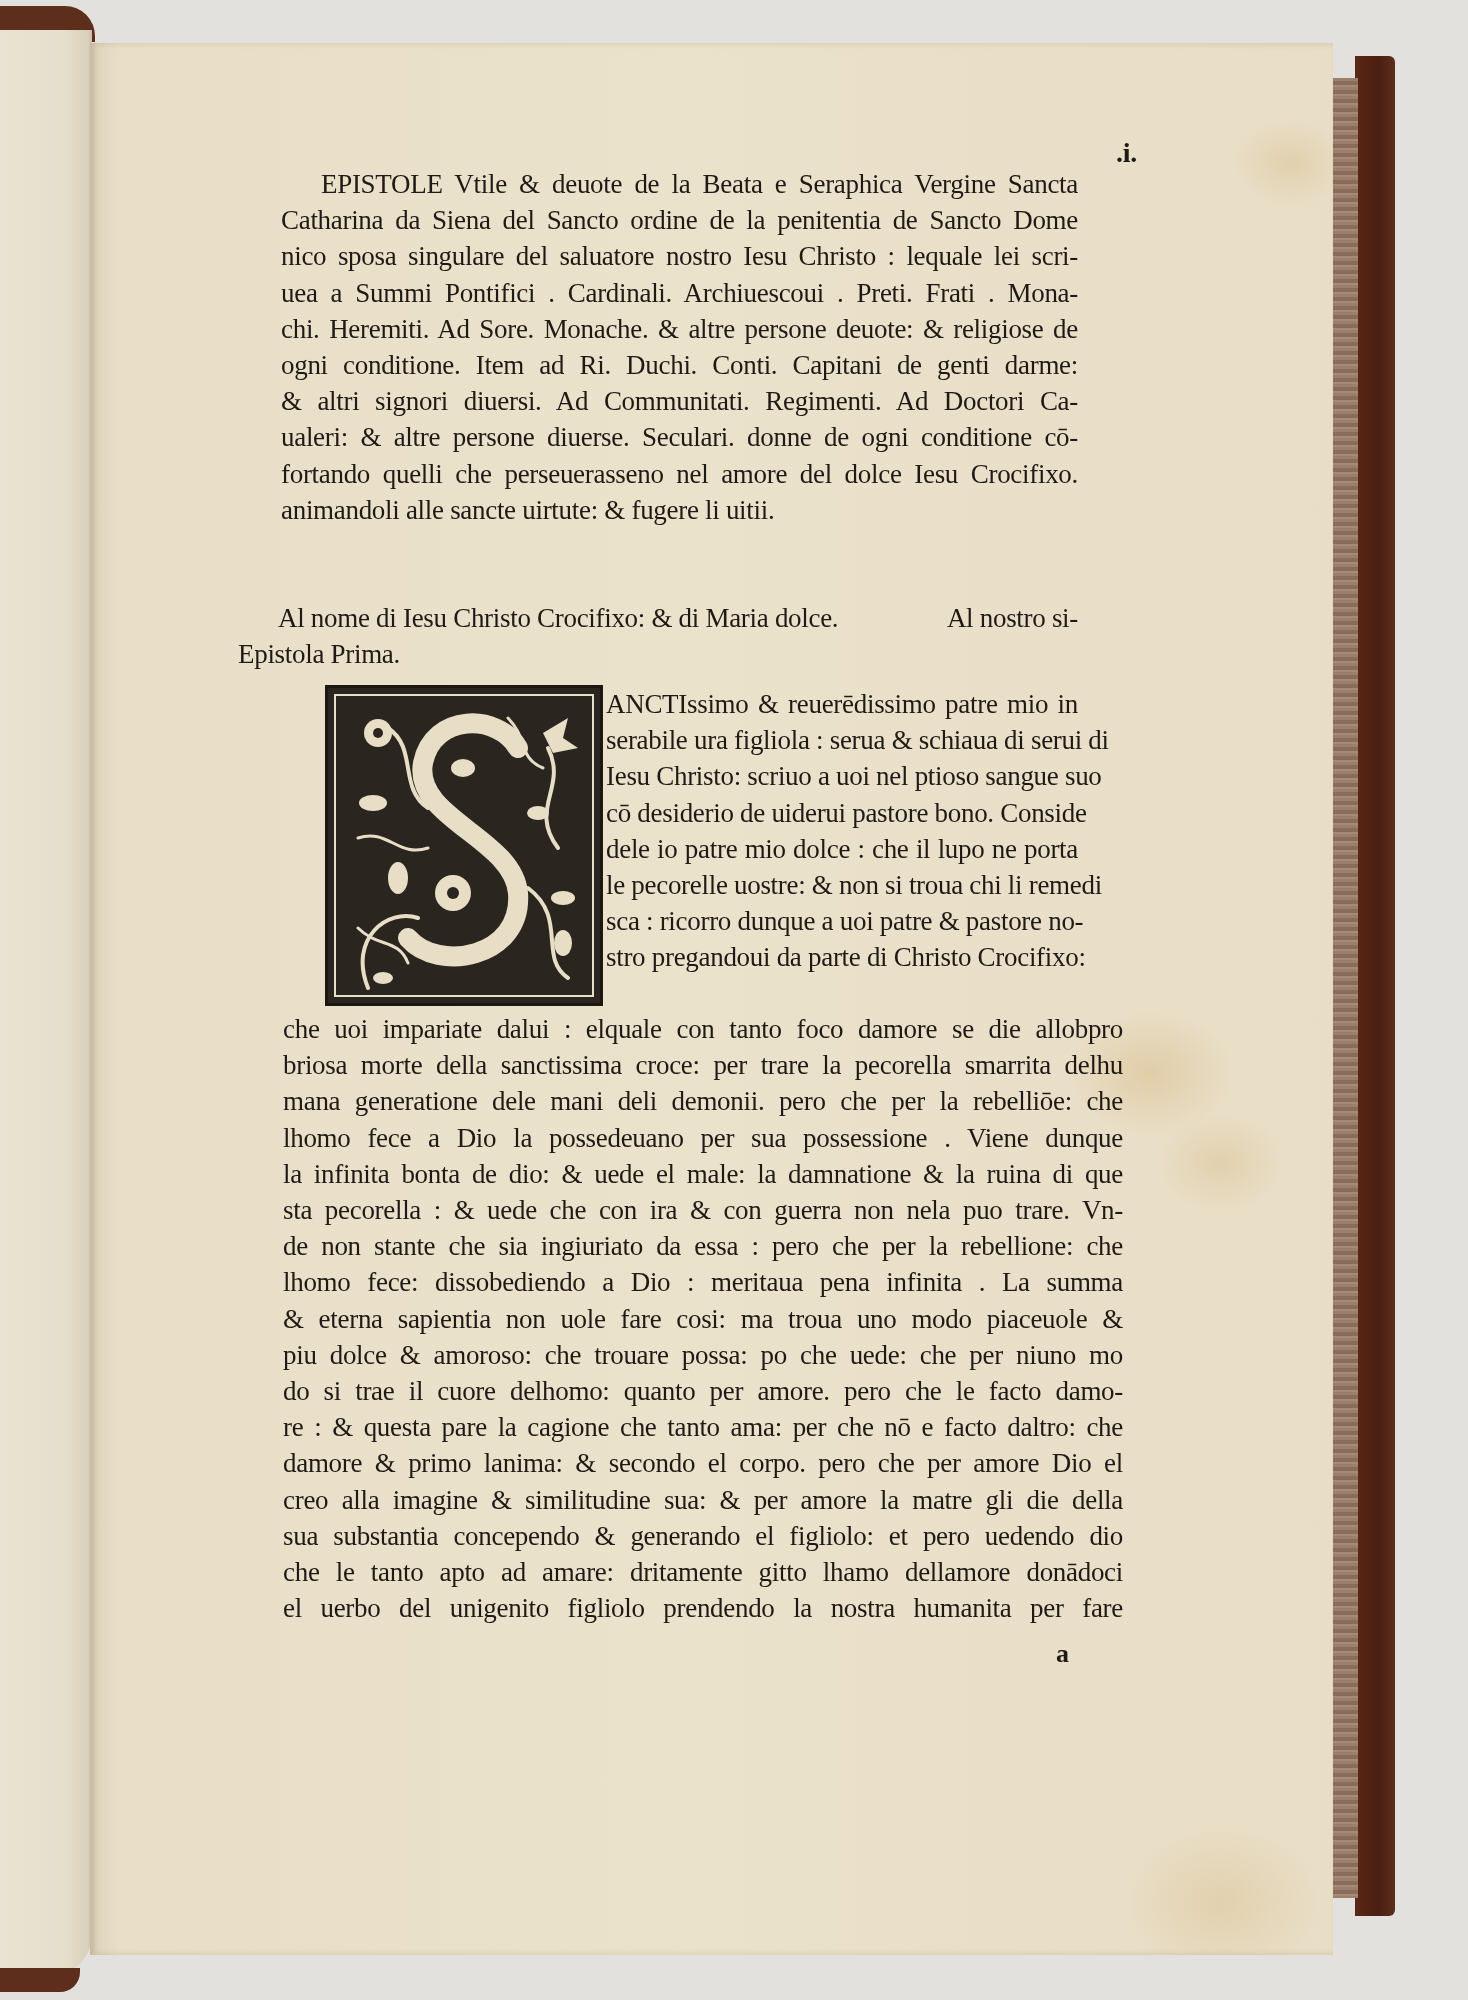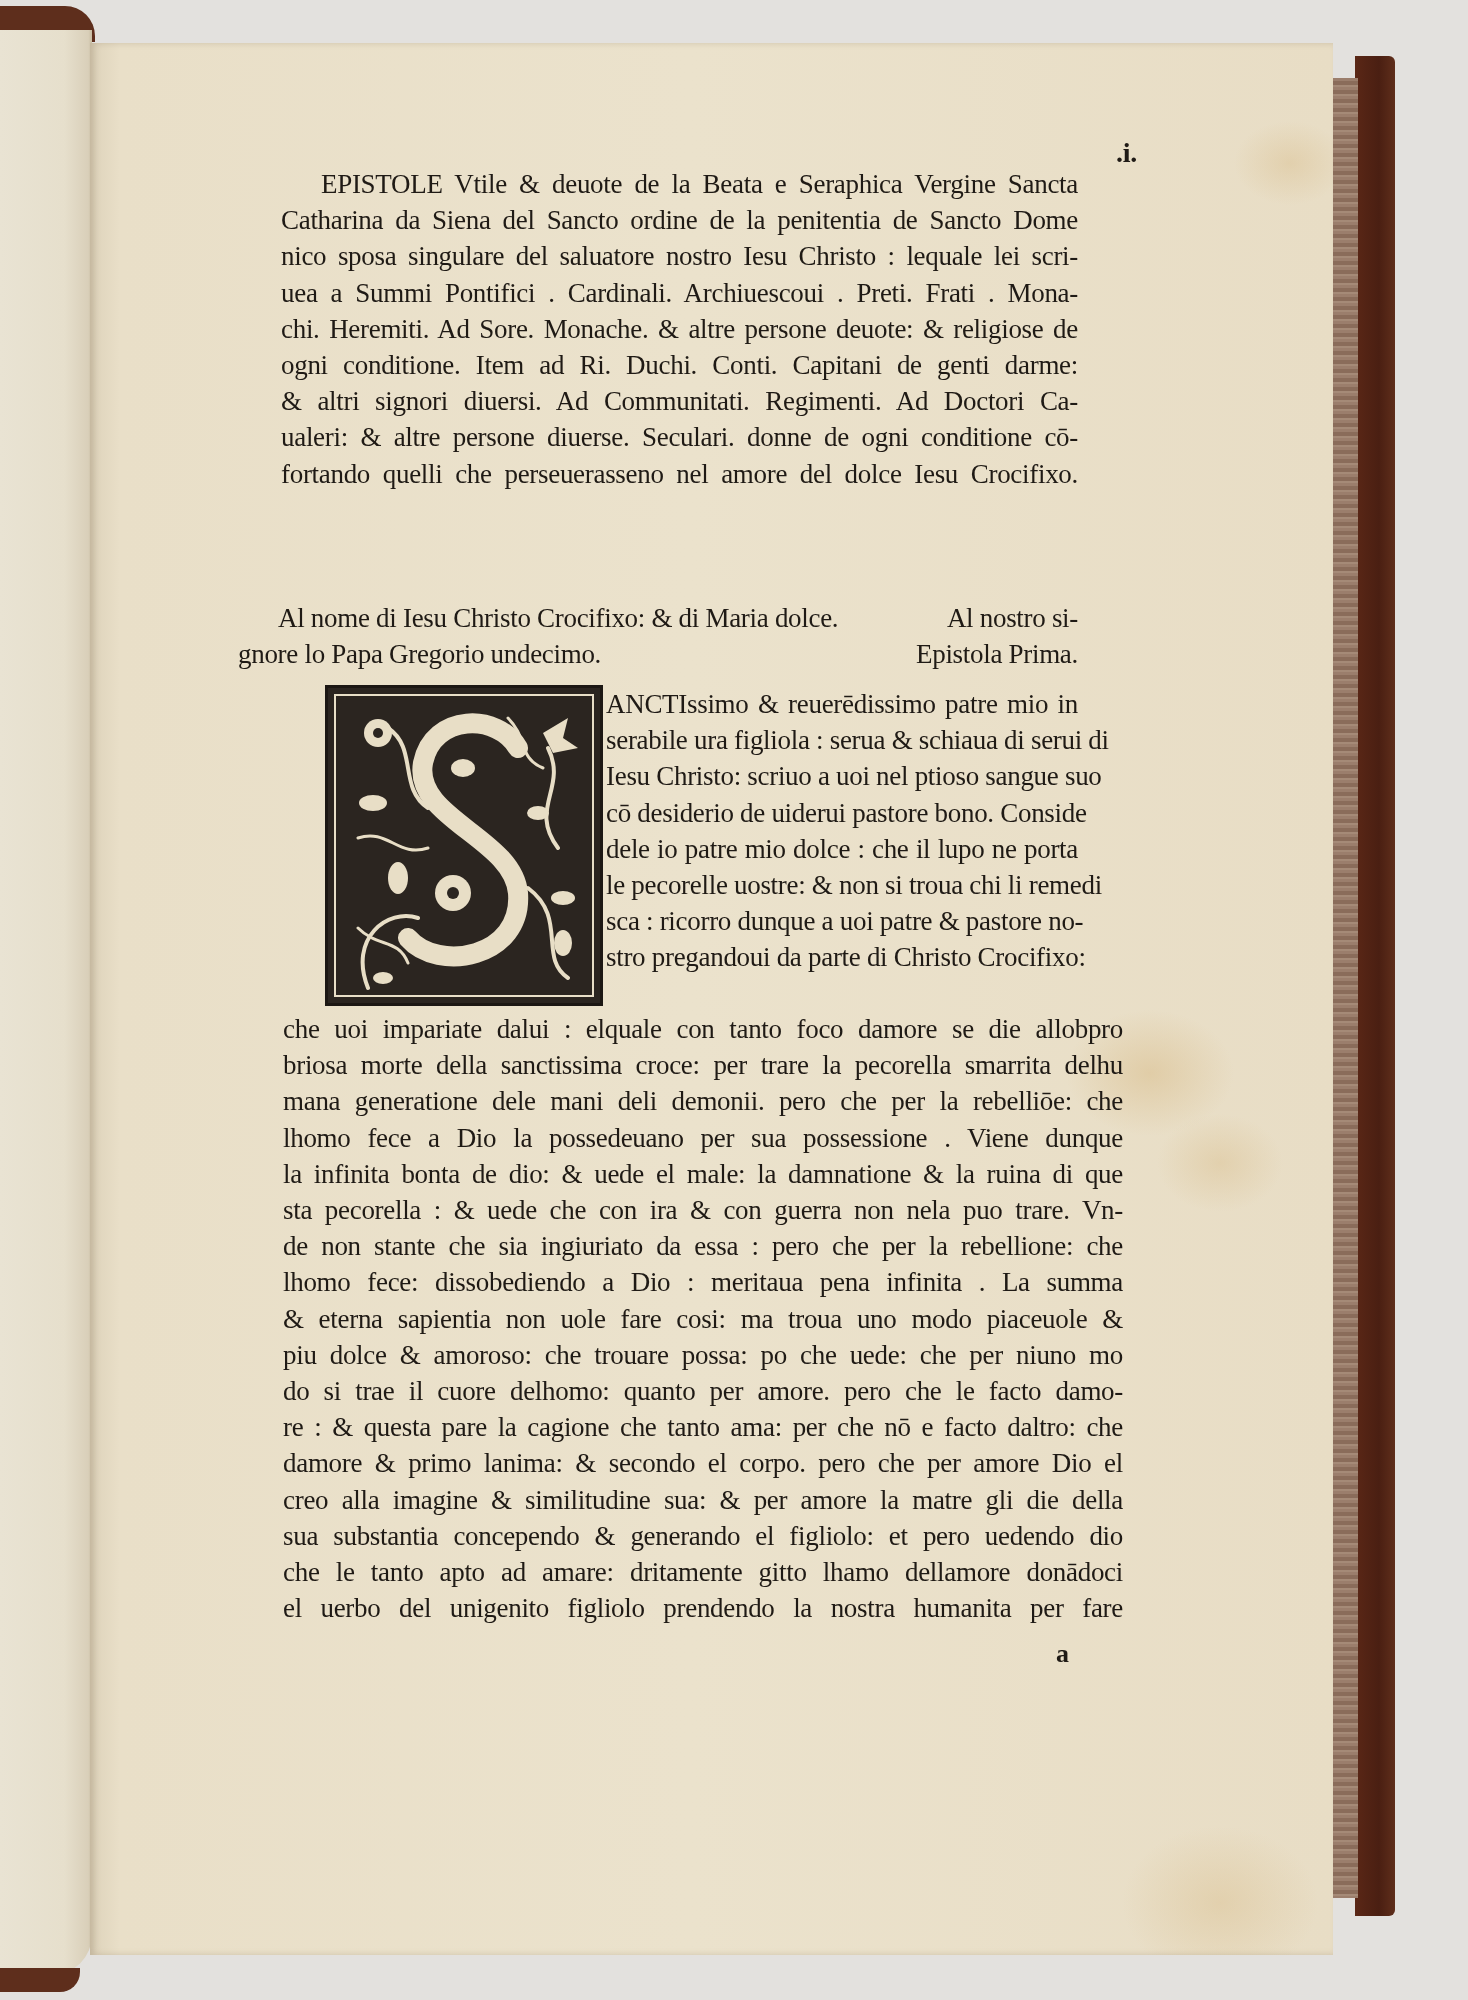--- a/index.html
+++ b/index.html
@@ -83,29 +83,29 @@
     <div class="title-block">
       <span class="title-line first">EPISTOLE Vtile &amp; deuote de la Beata e Seraphica Vergine Sancta</span>
       <span class="title-line">Catharina da Siena del Sancto ordine de la penitentia de Sancto Dome</span>
       <span class="title-line">nico sposa singulare del saluatore nostro Iesu Christo : lequale lei scri-</span>
       <span class="title-line">uea a Summi Pontifici . Cardinali. Archiuescoui . Preti. Frati . Mona-</span>
       <span class="title-line">chi. Heremiti. Ad Sore. Monache. &amp; altre persone deuote: &amp; religiose de</span>
       <span class="title-line">ogni conditione. Item ad Ri. Duchi. Conti. Capitani de genti darme:</span>
       <span class="title-line">&amp; altri signori diuersi. Ad Communitati. Regimenti. Ad Doctori Ca-</span>
       <span class="title-line">ualeri: &amp; altre persone diuerse. Seculari. donne de ogni conditione cō-</span>
       <span class="title-line">fortando quelli che perseuerasseno nel amore del dolce Iesu Crocifixo.</span>
+      <span class="title-line last">animandoli alle sancte uirtute: &amp; fugere li uitii.</span>
     </div>
 
     <div class="salutation">
       <div class="sal-line first">
         <span>Al nome di Iesu Christo Crocifixo: &amp; di Maria dolce.</span>
         <span>Al nostro si-</span>
       </div>
       <div class="sal-line">
-        <span>gnore lo Papa Gregorio undecimo.</span>
         <span>Epistola Prima.</span>
       </div>
     </div>
 
     <div class="initial">
       <svg viewBox="0 0 272 315">
         <g fill="none" stroke="#e8dec6" stroke-linecap="round">
           <path d="M40 300 C 20 250, 60 220, 90 230 M 60 40 C 90 60, 70 100, 100 120 M 220 60 C 240 100, 200 120, 230 160 M 200 200 C 240 230, 210 270, 240 290" stroke-width="4"></path>
           <path d="M30 150 C 60 140, 70 170, 100 160 M 180 30 C 200 50, 190 70, 215 80 M 30 240 C 50 260, 70 250, 80 275" stroke-width="3"></path>
           <path d="M190 60 C 170 25, 105 25, 95 75 C 85 130, 185 150, 190 205 C 195 270, 110 285, 80 250" stroke-width="20"></path>

